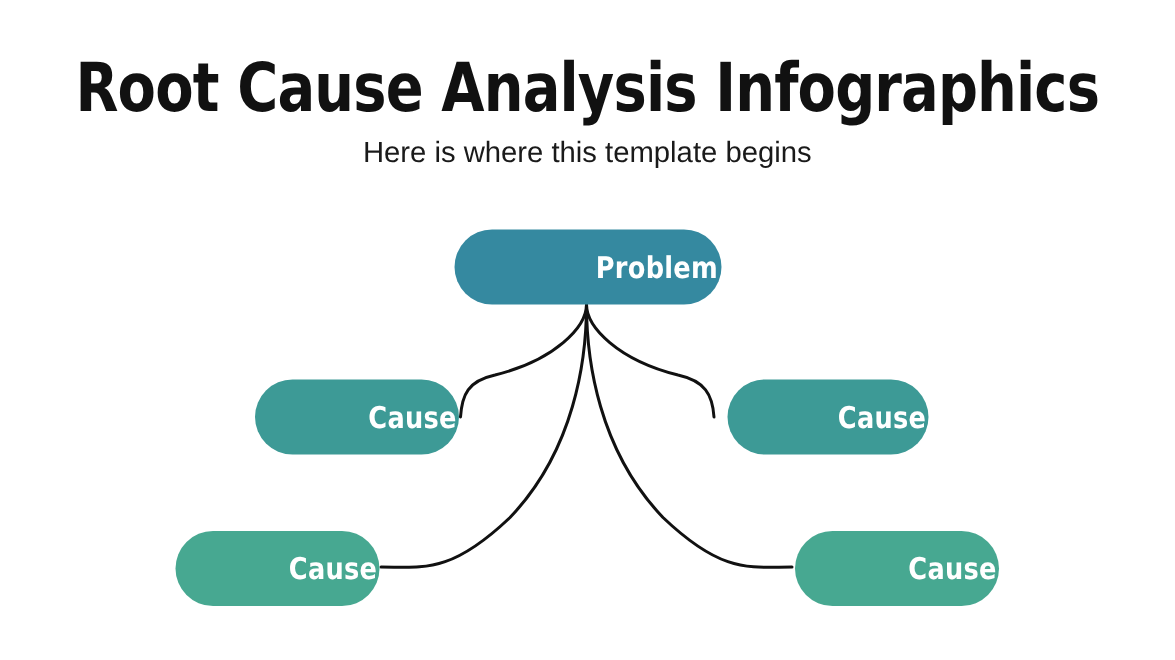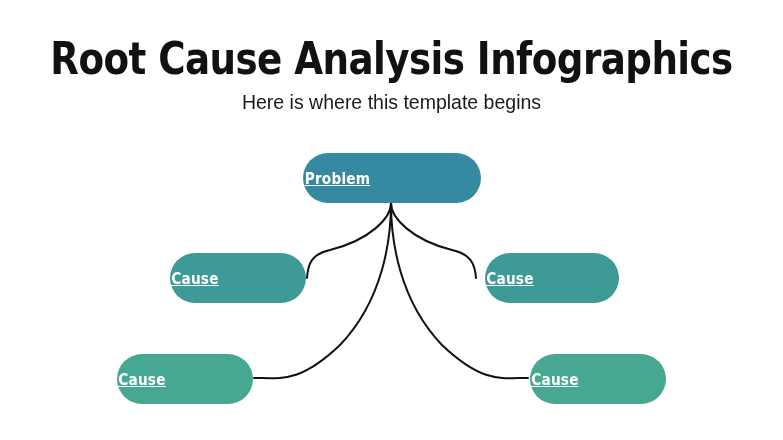--- a/index.html
+++ b/index.html
@@ -84,28 +84,27 @@
     height: 440px;
     pointer-events: none;
   }
 
   .node {
     position: absolute;
     box-sizing: border-box;
     border-radius: 999px;
     display: flex;
     align-items: center;
-    justify-content: flex-start;
+    justify-content: flex-end;
     color: #ffffff;
     font-family: "Liberation Sans Narrow", "DejaVu Sans Condensed", "Liberation Sans", sans-serif;
     font-weight: bold;
-    font-size: 16px;
+    font-size: 20px;
     letter-spacing: 0.2px;
     user-select: none;
-    text-decoration: underline;
   }
 
   .node-label {
     transform: scaleX(0.95);
     transform-origin: center center;
     white-space: nowrap;
   }
 
   #node-problem {
     left: 303px;

